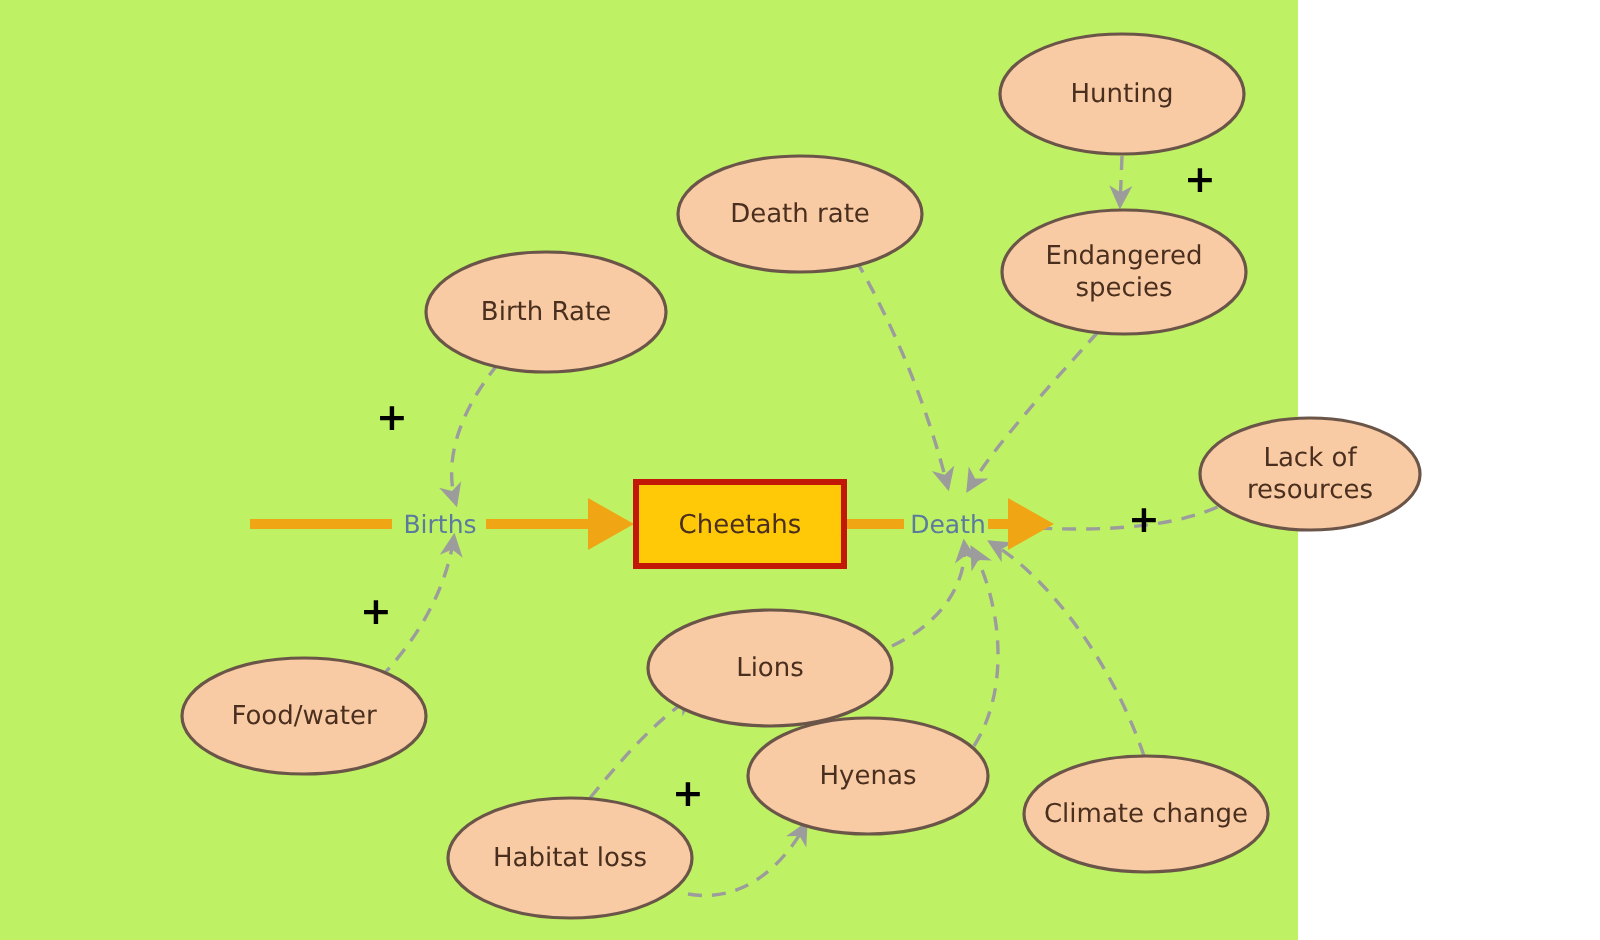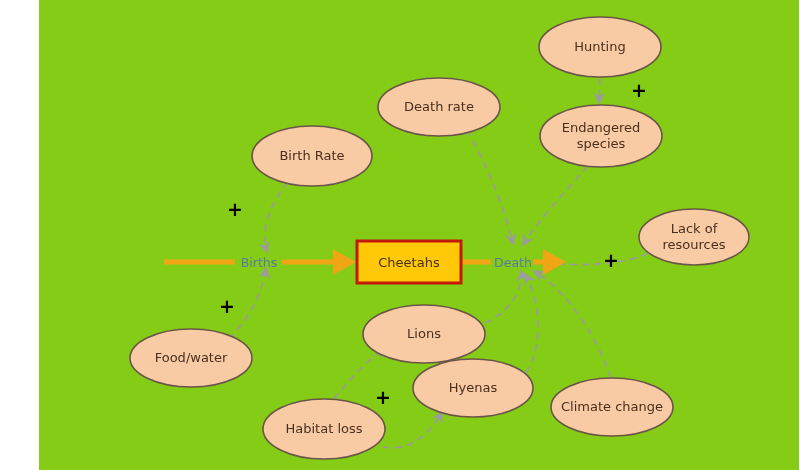--- a/index.html
+++ b/index.html
@@ -8,24 +8,23 @@
     background: #ffffff;
   }
   body {
     width: 800px;
     height: 470px;
     font-family: "DejaVu Sans", sans-serif;
     overflow: hidden;
   }
   #diagram-root {
     position: relative;
-    width: 760px;
+    width: 649px;
     height: 470px;
-    background: #84cc16;
-    margin-left: 39px;
+    background: #bef264;
   }
   svg#canvas {
     position: absolute;
     left: 0;
     top: 0;
     width: 800px;
     height: 470px;
   }
   .node-label {
     font-family: "DejaVu Sans", sans-serif;

